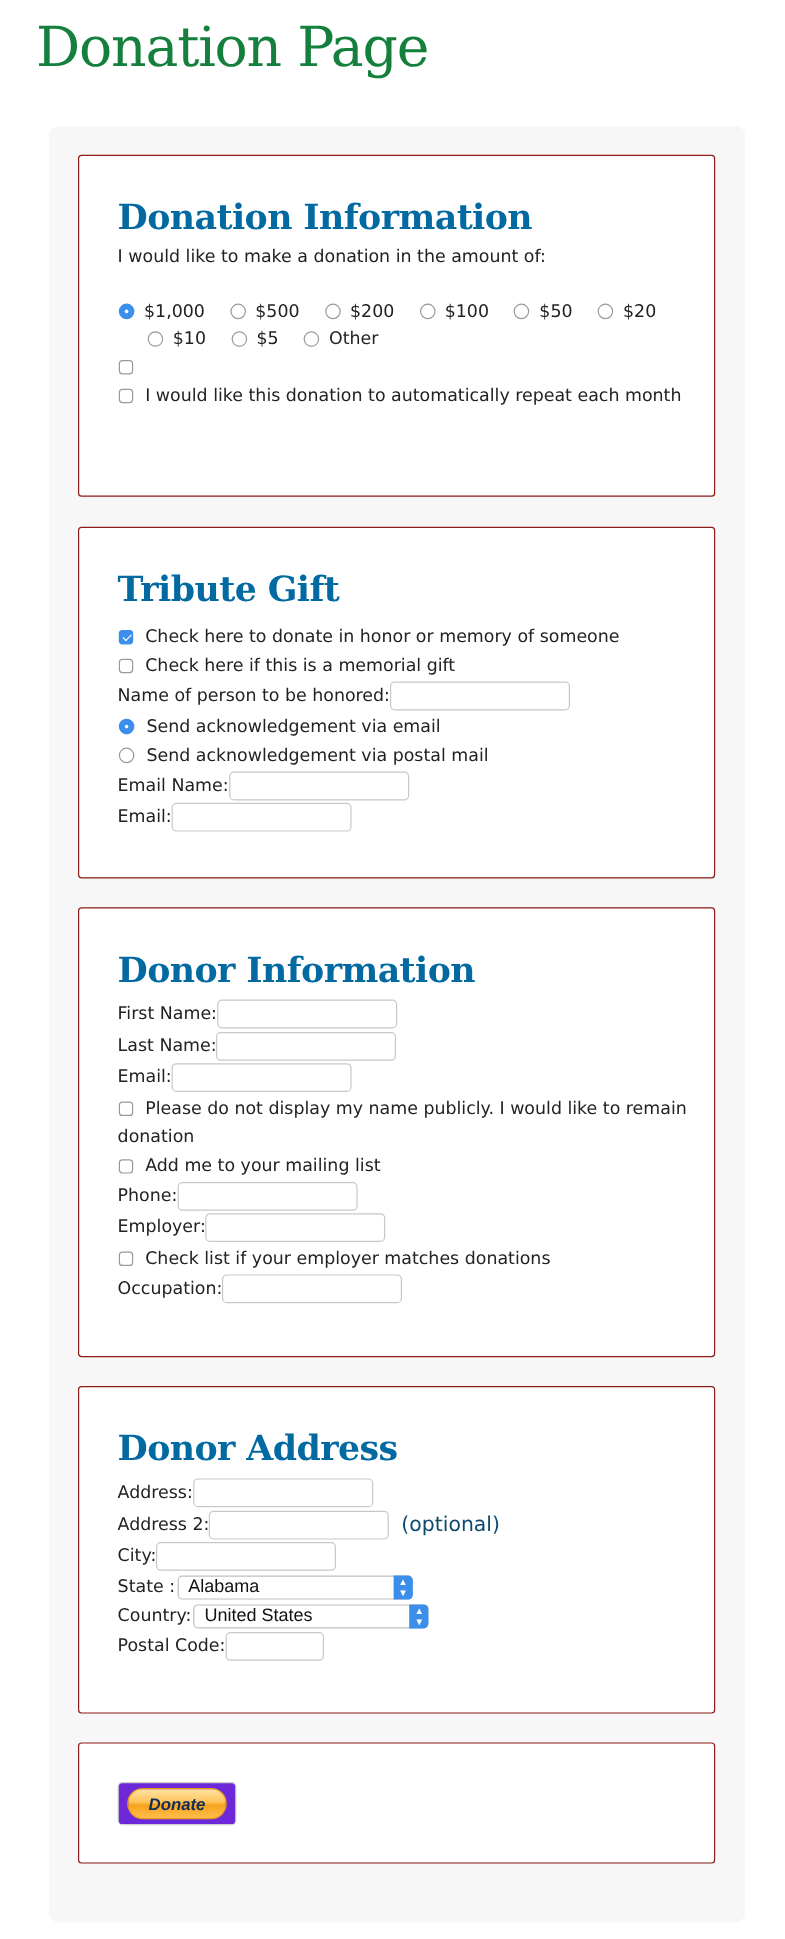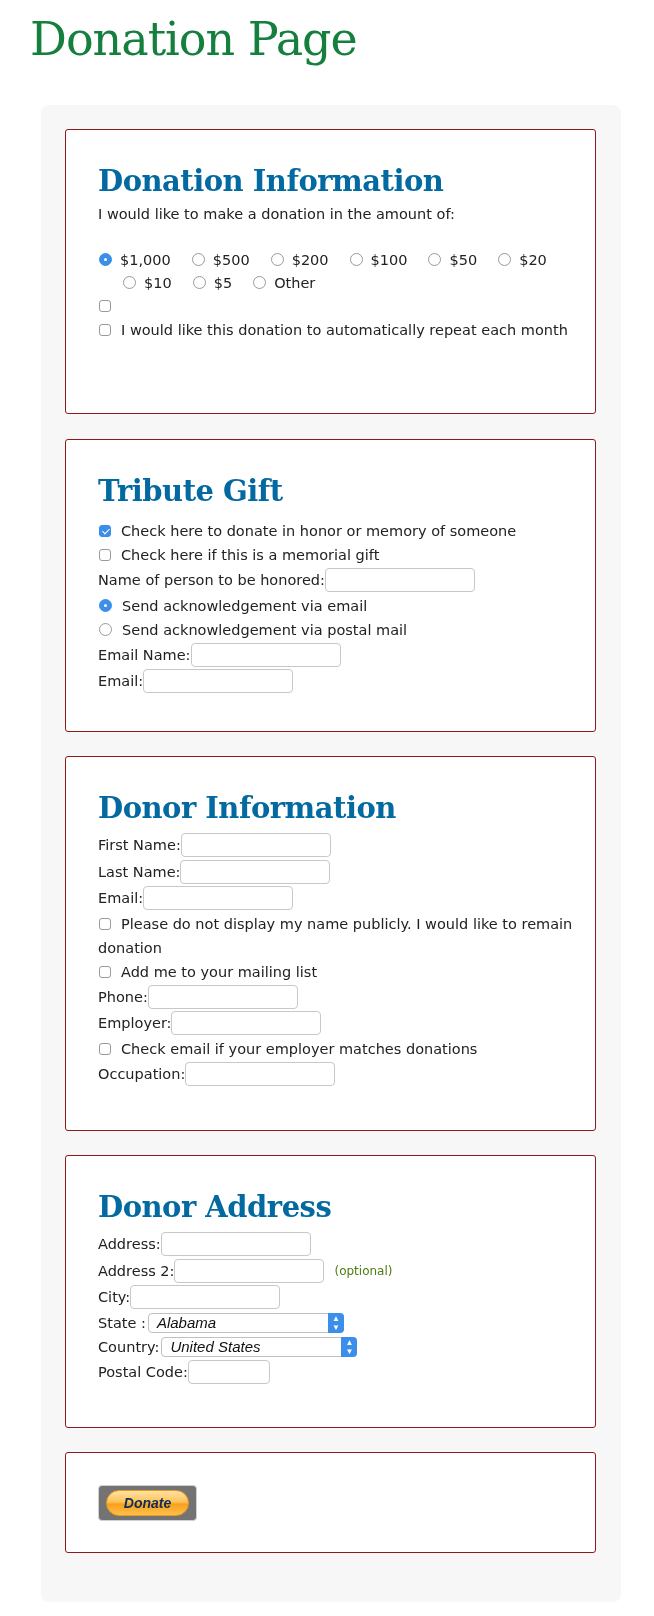--- a/index.html
+++ b/index.html
@@ -46,30 +46,30 @@
   }
   .rb.checked { background: #3b8eea; border-color: #3b8eea; }
   .rb.checked::after {
     content: ""; position: absolute; left: 4px; top: 4px; width: 3px; height: 3px; background: #fff; border-radius: 50%;
   }
   .amounts { display: flex; flex-wrap: wrap; width: 450px; }
   .amt { display: flex; align-items: center; font-size: 14.5px; height: 23px; margin-right: 20px; }
   .amt .rb { margin-right: 8px; }
   .select {
     display: inline-flex; align-items: center; height: 20px; border: 1px solid #c0c0c0; border-radius: 4px;
-    background: #fff; font-family: "Liberation Sans", sans-serif; font-size: 15px; color: #111; padding-left: 8px; position: relative; margin-left: 2px; font-style: italic;
+    background: #fff; font-family: "Liberation Sans", sans-serif; font-size: 15px; color: #111; padding-left: 8px; position: relative; margin-left: 2px;
   }
   .select .arrows {
     position: absolute; right: -1px; top: -1px; width: 16px; height: 20px; background: #3b8eea;
     border-radius: 0 4px 4px 0; color: #fff; font-size: 8px; line-height: 9px; text-align: center; padding-top: 1px;
   }
-  .optional { color: #4d7c0f; font-size: 12px; margin-left: 10px; }
+  .optional { color: #0c4a6e; font-size: 17px; margin-left: 10px; }
   .donate-wrap {
     position: absolute; left: 32px; top: 32px; width: 99px; height: 36px;
-    border: 1px solid #d0d0d0; border-radius: 4px; background: #737373;
+    border: 1px solid #d0d0d0; border-radius: 4px; background: #6d28d9;
     display: flex; align-items: center; justify-content: center;
   }
   .donate-btn {
     width: 83px; height: 26px; border-radius: 13px;
     background: linear-gradient(#ffe2a4 0%, #ffc35a 45%, #f7a21c 55%, #ffbe4d 100%);
     border: 1px solid #e99b1e; color: #0e2d5b; font-family: "Liberation Sans", sans-serif;
     font-weight: bold; font-style: italic; font-size: 14px; display: flex; align-items: center; justify-content: center;
   }
 </style>
 </head>
@@ -187,21 +187,21 @@
     <div class="row tall">
         <span class="lbl">Phone:</span>
         <input class="inp" style="">
       </div>
     <div class="row tall">
         <span class="lbl">Employer:</span>
         <input class="inp" style="">
       </div>
     <label class="row">
         <span class="cb"></span>
-        <span>Check email if your employer matches donations</span>
+        <span>Check list if your employer matches donations</span>
       </label>
     <div class="row tall">
         <span class="lbl">Occupation:</span>
         <input class="inp" style="">
       </div>
   </section>
 
   <section class="box" style="top:1050px;height:273px;">
     <h2 style="margin-top:33px;margin-bottom:6px;">Donor Address</h2>
     <div class="row tall">

